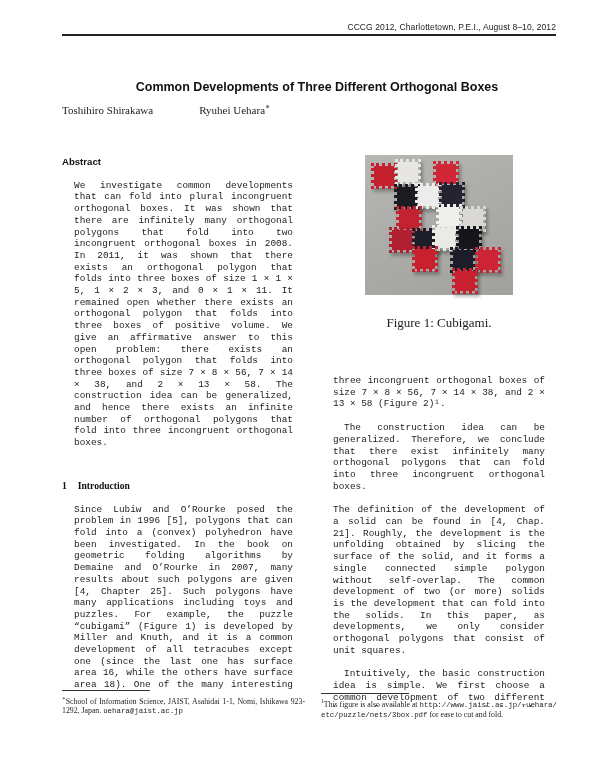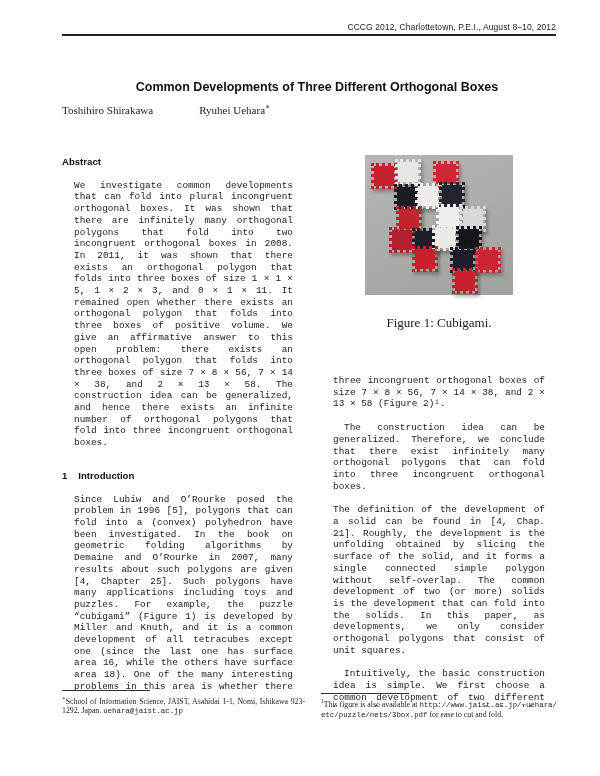--- a/index.html
+++ b/index.html
@@ -30,21 +30,21 @@
     font-size:11px; color:#222;
   }
   .authors sup{font-size:70%;}
   .col{position:absolute; font-size:9.4px; line-height:11.7px;}
   .col-left{top:156px; left:62px; width:243px; height:534px; overflow:hidden;}
   .col-right{top:363px; left:321px; width:236px; height:344px; overflow:hidden;}
   .h-abstract, .sec-heading{
     font-family:"Liberation Sans","DejaVu Sans",sans-serif;
     font-weight:bold; font-size:9.6px; color:#111; margin:0 0 9px 0;
   }
-  .sec-heading{margin-top:21px;}
+  .sec-heading{margin-top:31px;font-family:Liberation Serif, serif;}
   .sec-num{display:inline-block; margin-right:11px;}
   p.para{margin:12px; text-align:justify; hyphens:none;font-family:Liberation Mono, monospace;}
   p.indent{text-indent:11px;}
   .figure-photo{
     position:absolute; top:155px; left:365px; width:148px; height:140px;
     background-image:linear-gradient(155deg, rgba(255,255,255,0.10), rgba(0,0,0,0.08));
   }
   .tile{
     position:absolute; width:20px; height:20px;
     border:3px dotted; background:currentColor; background-clip:padding-box;

